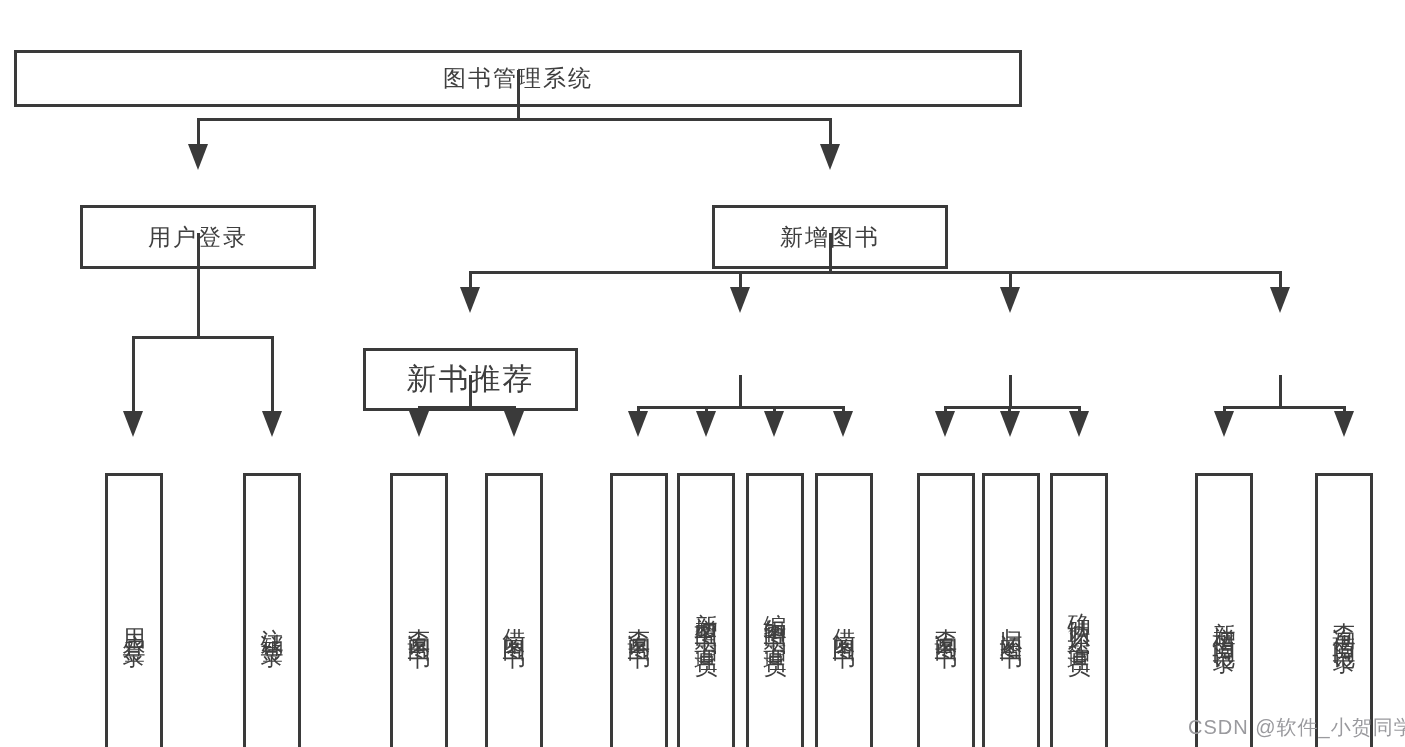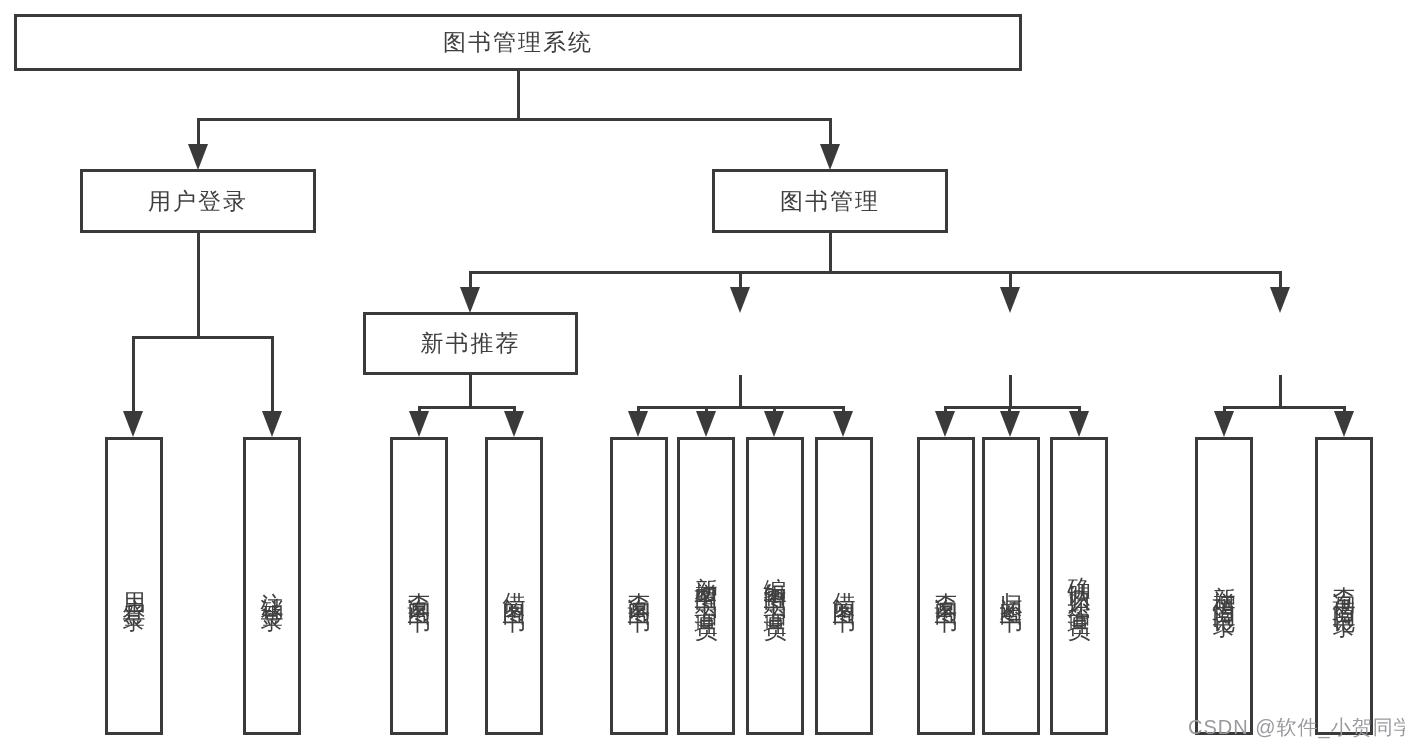--- a/index.html
+++ b/index.html
@@ -12,26 +12,27 @@
   body{background:var(--bg);font-family:"Liberation Sans","DejaVu Sans",sans-serif;}
   #canvas{position:relative;width:1405px;height:747px;background:var(--bg);overflow:hidden;}
 
   .box{
     position:absolute;
     background:#fff;
     border:3px solid var(--line);
     box-sizing:border-box;
     display:flex;align-items:center;justify-content:center;
     color:var(--text);
+    margin-top:36px;
   }
   .root{left:14px;top:14px;width:1008px;height:57px;font-size:23px;letter-spacing:2px;}
   .l2{top:169px;width:236px;height:64px;font-size:23px;letter-spacing:2px;}
   .l2.pos-a{left:80px;}
   .l2.pos-b{left:712px;}
-  .l3{top:312px;width:215px;height:63px;font-size:23px;letter-spacing:2px;}
+  .l3{top:312px;width:215px;height:63px;font-size:30px;letter-spacing:2px;}
   .l3.pos-0{left:363px;}
   .l3.pos-1{left:633px;}
   .l3.pos-2{left:903px;}
   .l3.pos-3{left:1173px;}
   .leaf{top:437px;width:58px;height:298px;}
   .vtext{
     writing-mode:vertical-rl;
     text-orientation:mixed;
     font-size:23px;
     letter-spacing:6px;
@@ -58,21 +59,21 @@
 <div id="canvas">
 
   <div class="box root">
     <span>图书管理系统</span>
   </div>
 
   <div class="box l2 pos-a">
     <span>用户登录</span>
   </div>
   <div class="box l2 pos-b">
-    <span>图书管理</span>
+    <span>新增图书</span>
   </div>
 
   <div class="box l3 pos-0">
     <span>新书推荐</span>
   </div>
 
   <div class="box leaf" style="left:105px">
     <span class="vtext">用户登录</span>
   </div>
   <div class="box leaf" style="left:243px">

